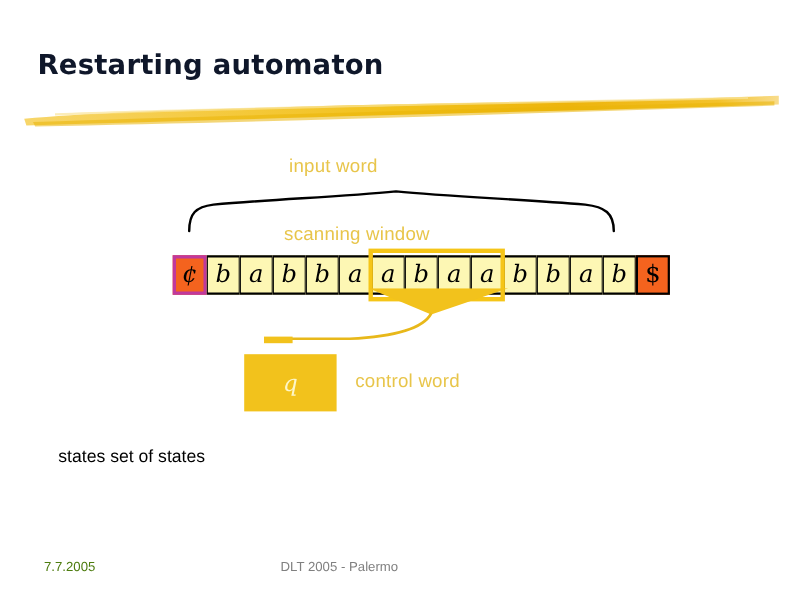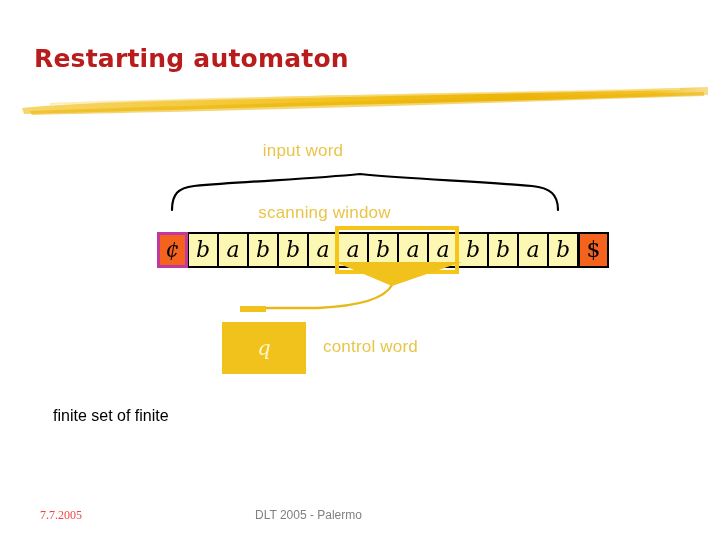--- a/index.html
+++ b/index.html
@@ -18,21 +18,21 @@
 
   
   .slide-title {
     position: absolute;
     left: 34px;
     top: 44px;
     font-family: "DejaVu Sans", sans-serif;
     font-weight: bold;
     font-size: 25px;
     letter-spacing: 0.2px;
-    color: #b91c1c;
+    color: #0f172a;
     white-space: nowrap;
   }
 
   
   .brush-wrap {
     position: absolute;
     left: 20px;
     top: 84px;
     width: 690px;
     height: 38px;
@@ -174,23 +174,23 @@
     font-size: 16px;
     color: #000000;
     white-space: nowrap;
   }
 
   
   .footer-date {
     position: absolute;
     left: 40px;
     top: 508px;
-    font-family: Liberation Serif, serif;
+    font-family: Liberation Sans, sans-serif;
     font-size: 12px;
-    color: #ef4444;
+    color: #4d7c0f;
     white-space: nowrap;
   }
   .footer-center {
     position: absolute;
     left: 0;
     top: 508px;
     width: 617px;
     text-align: center;
     font-family: "Liberation Sans", sans-serif;
     font-size: 12px;
@@ -259,16 +259,16 @@
 
     <rect x="0" y="44" width="26" height="6" fill="#f2c21c"></rect>
   </svg>
 </div>
 
 <div class="state-box">
   <span>q</span>
 </div>
 <div class="lbl-control-unit">control word</div>
 
-<div class="lbl-finite-states">finite set of finite</div>
+<div class="lbl-finite-states">states set of states</div>
 
 <div class="footer-date">7.7.2005</div>
 <div class="footer-center">DLT 2005 - Palermo</div>
 
 </body></html>

